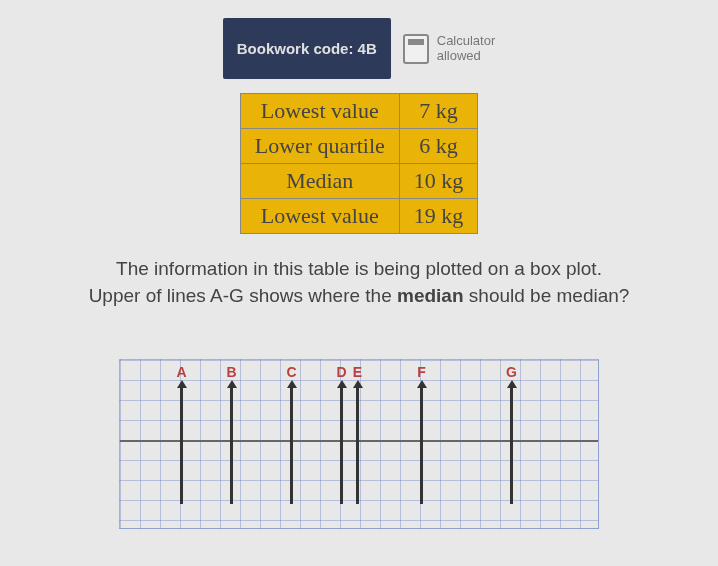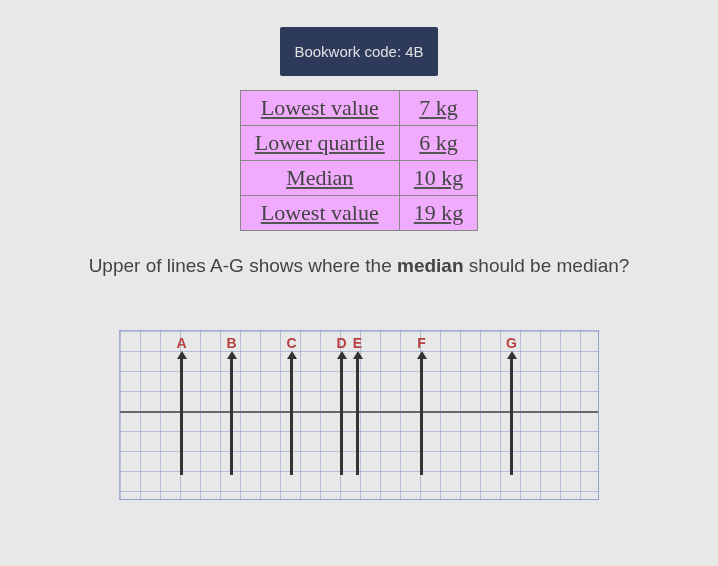--- a/index.html
+++ b/index.html
@@ -15,26 +15,25 @@
   .header {
     display: flex;
     align-items: center;
     justify-content: center;
     gap: 12px;
     padding: 18px 0 14px 0;
   }
   .badge {
     background: #2d3a5a;
     color: #e0e0e0;
-    padding: 16px 14px;
+    padding: 22px 14px;
     font-size: 15px;
     font-family: Arial, sans-serif;
-    font-weight: normal;
+    font-weight: bold;
     border-radius: 2px;
-    margin-top: 9px;
   }
   .calc-wrap {
     display: flex;
     align-items: center;
     gap: 8px;
   }
   .calc-icon {
     width: 26px;
     height: 30px;
     border: 2px solid #888;
@@ -50,22 +49,21 @@
   }
   .calc-text {
     font-size: 13px;
     line-height: 1.1;
     color: #777;
     font-family: Arial, sans-serif;
   }
   .table-wrap { display: flex; justify-content: center; }
   table.stats {
     border-collapse: collapse;
-    background: #f0abfc;
-    text-decoration: underline;
+    background: #eab308;
   }
   table.stats td {
     border: 1px solid #888;
     padding: 4px 14px;
     font-size: 22px;
     color: #444;
     text-align: center;
     white-space: nowrap;
   }
   .question {
@@ -126,20 +124,27 @@
     border-left: 5px solid transparent;
     border-right: 5px solid transparent;
     border-bottom: 8px solid #333;
   }
 </style>
 </head>
 <body>
 
 <div class="header">
   <div class="badge">Bookwork code: 4B</div>
+  <div class="calc-wrap">
+    <div class="calc-icon"></div>
+    <div class="calc-text">
+      <div>Calculator</div>
+      <div>allowed</div>
+    </div>
+  </div>
 </div>
 
 <div class="table-wrap">
   <table class="stats">
     <tbody>
         <tr>
           <td>Lowest value</td>
           <td>7 kg</td>
         </tr>
     <tr>
@@ -152,20 +157,21 @@
         </tr>
     <tr>
           <td>Lowest value</td>
           <td>19 kg</td>
         </tr>
   </tbody>
     </table>
 </div>
 
 <div class="question">
+  <div>The information in this table is being plotted on a box plot.</div>
   <div>
     <span>Upper of lines A-G shows where the </span><span class="bold">median</span><span> should be median?</span>
   </div>
 </div>
 
 <div class="plot-wrap">
   <div class="plot">
     <div class="axis"></div>
     <div id="markers">
         <div class="marker" style="left: 60px;">

